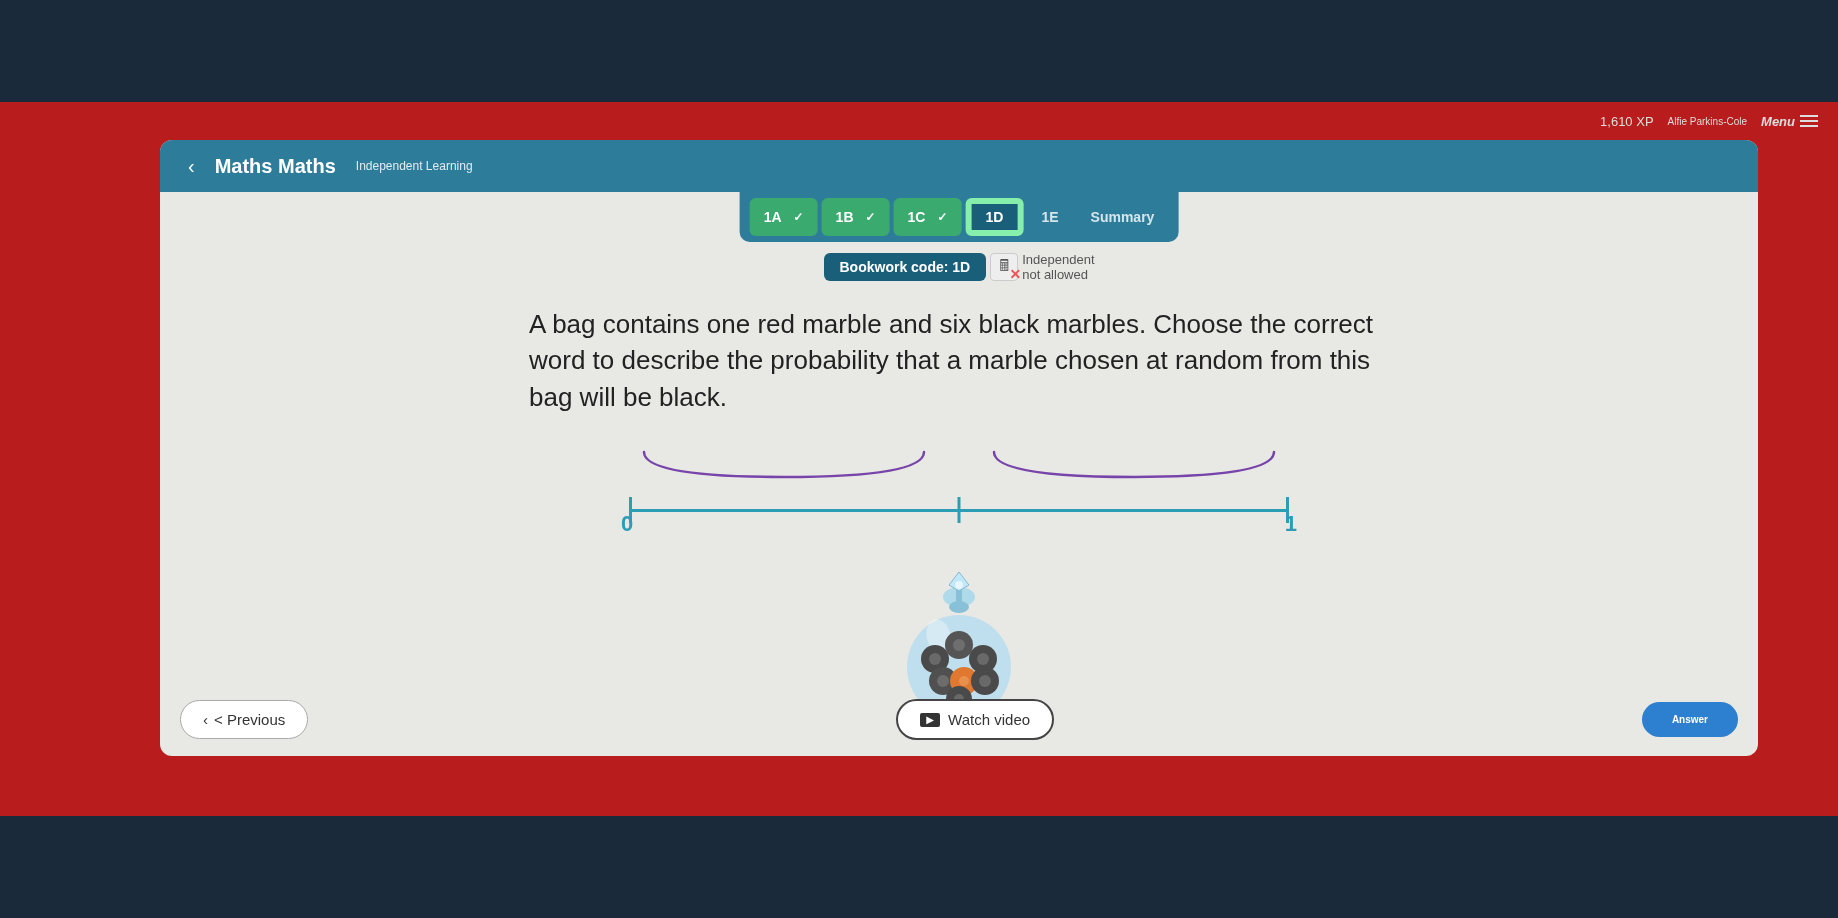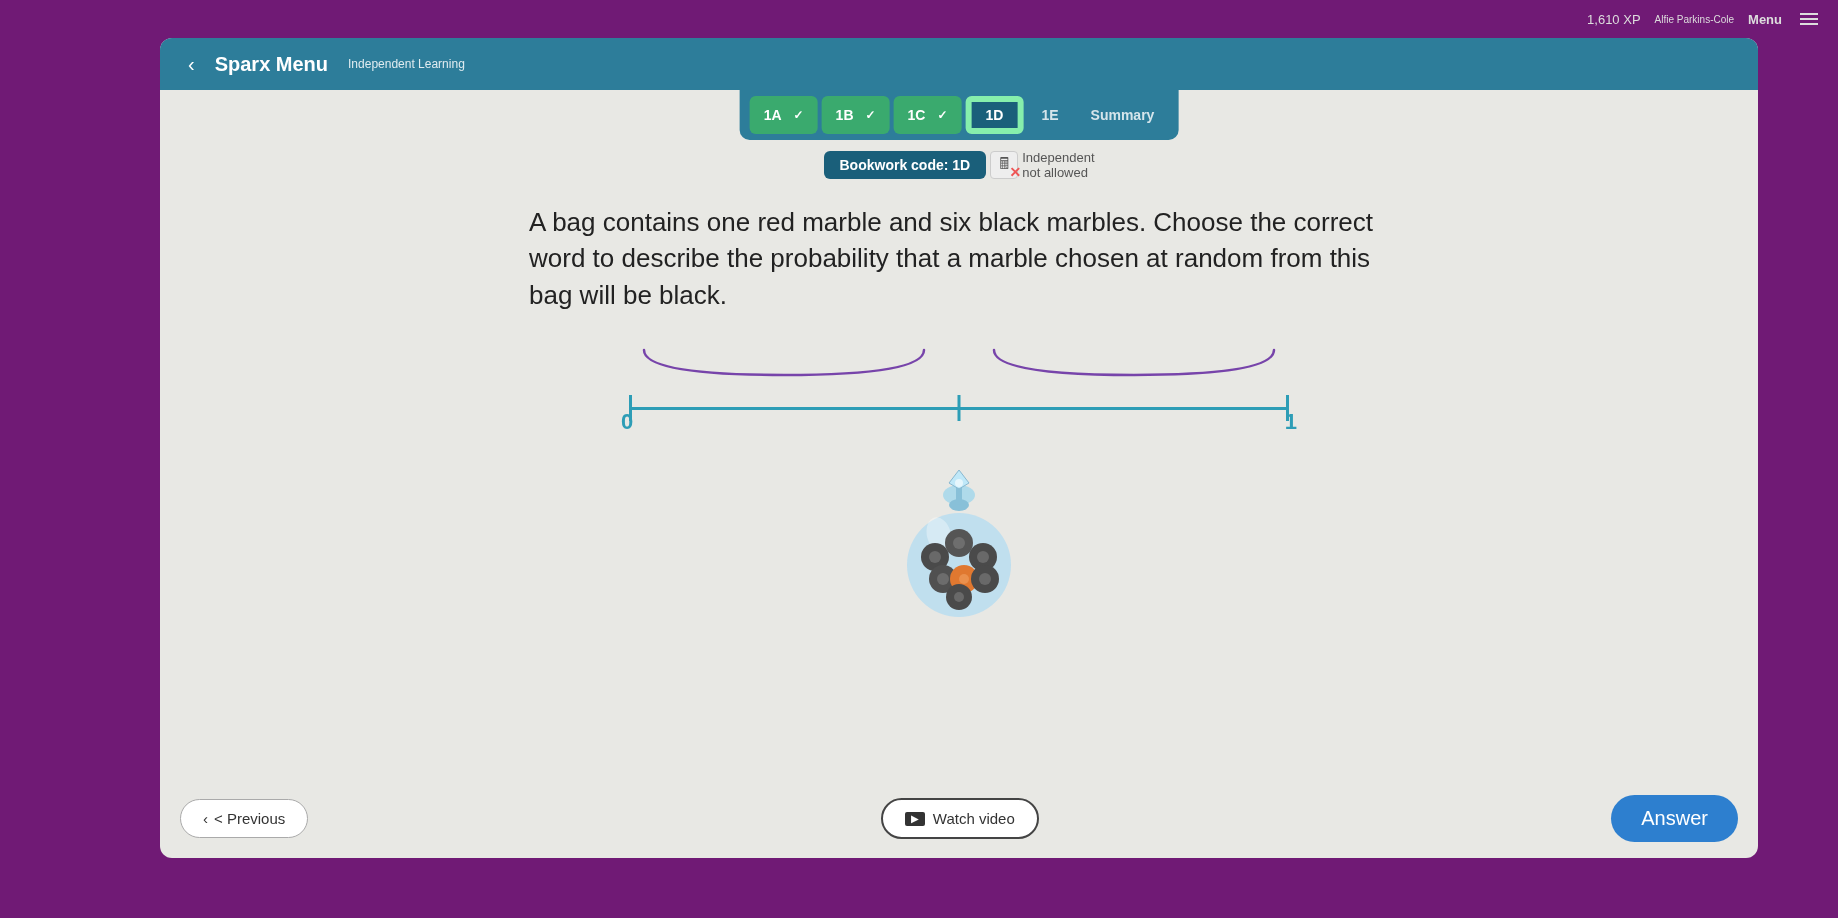--- a/index.html
+++ b/index.html
@@ -8,22 +8,22 @@
       height: 918px;
       background: #1a2a3a;
       font-family: 'Segoe UI', Arial, sans-serif;
       overflow: hidden;
       display: flex;
       align-items: center;
       justify-content: center;
     }
     .outer-bg {
       width: 1838px;
-      height: 918px;
-      background: #701a75;
+      height: 714px;
+      background: #b91c1c;
       position: relative;
       display: flex;
       align-items: center;
       justify-content: center;
     }
 
     
     .top-bar {
       position: absolute;
       top: 0; left: 0; right: 0;
@@ -49,22 +49,23 @@
     .user-name {
       color: #ddd;
       font-size: 10px;
     }
     .menu-label {
       color: #ddd;
       font-size: 13px;
       font-weight: 600;
       display: flex;
       align-items: center;
-      gap: 18px;
-      cursor: pointer;
+      gap: 5px;
+      cursor: pointer;
+      font-style: italic;
     }
     .hamburger-icon {
       display: flex;
       flex-direction: column;
       gap: 3px;
     }
     .hamburger-icon span {
       display: block;
       width: 18px;
       height: 2px;
@@ -382,24 +383,24 @@
       align-items: center;
       justify-content: center;
       font-size: 10px;
       color: white;
     }
     .answer-btn {
       background: #2d7fcf;
       border: none;
       border-radius: 24px;
       padding: 12px 30px;
-      font-size: 20px;
+      font-size: 10px;
       color: white;
       cursor: pointer;
-      font-weight: 400;
+      font-weight: 700;
     }
   </style>
 </head>
 <body>
 
 <div class="outer-bg">
 
   <div class="top-bar">
     <div class="top-bar-right">
       <span class="xp-label">1,610 XP</span>
@@ -412,21 +413,21 @@
             <span></span>
         </div>
       </div>
     </div>
   </div>
 
   <div class="card">
 
     <div class="card-header">
       <button class="back-btn">‹</button>
-      <span class="brand-name">Sparx Menu</span>
+      <span class="brand-name">Maths Maths</span>
       <span class="brand-subtitle">Independent Learning</span>
     </div>
 
     <div class="tab-nav">
       <div class="tab-item completed">
         <span>1A</span>
         <span class="check-icon">✓</span>
       </div>
       <div class="tab-item completed">
         <span>1B</span>

